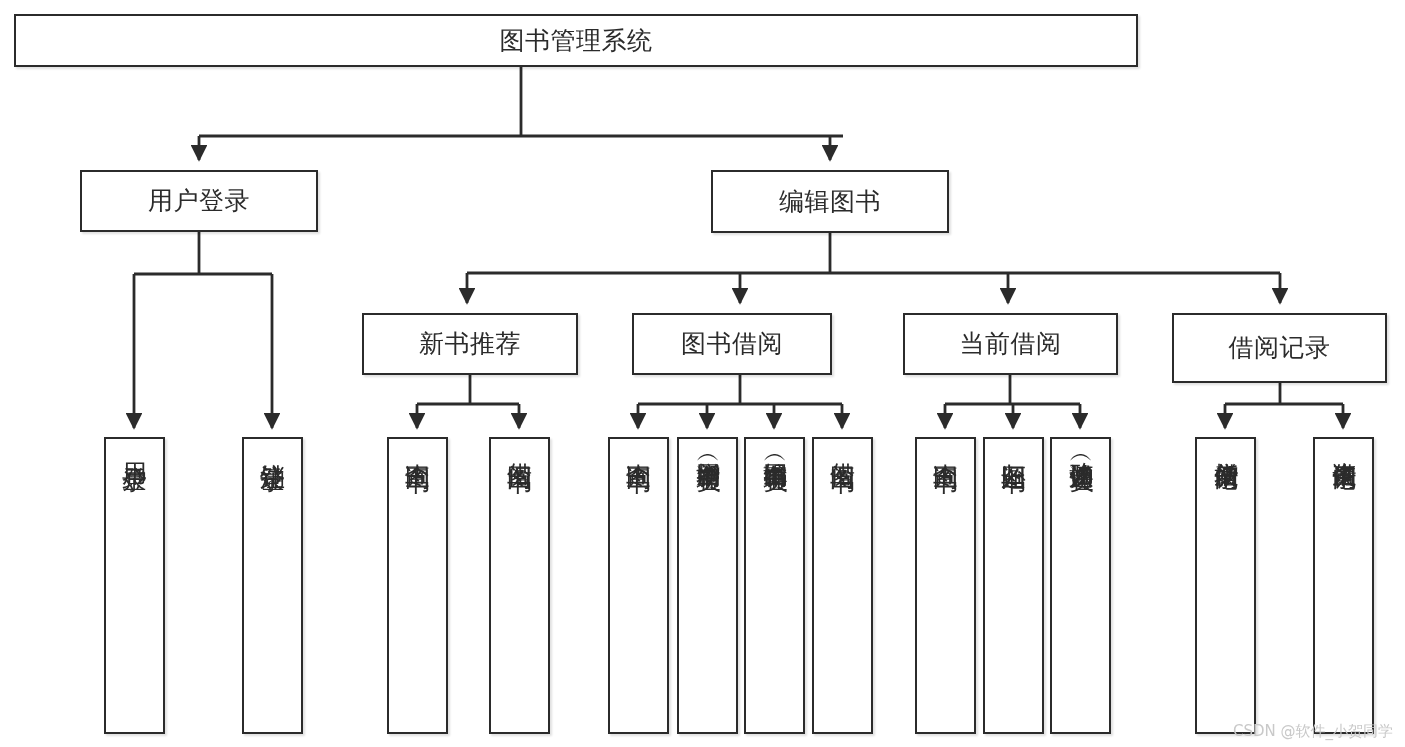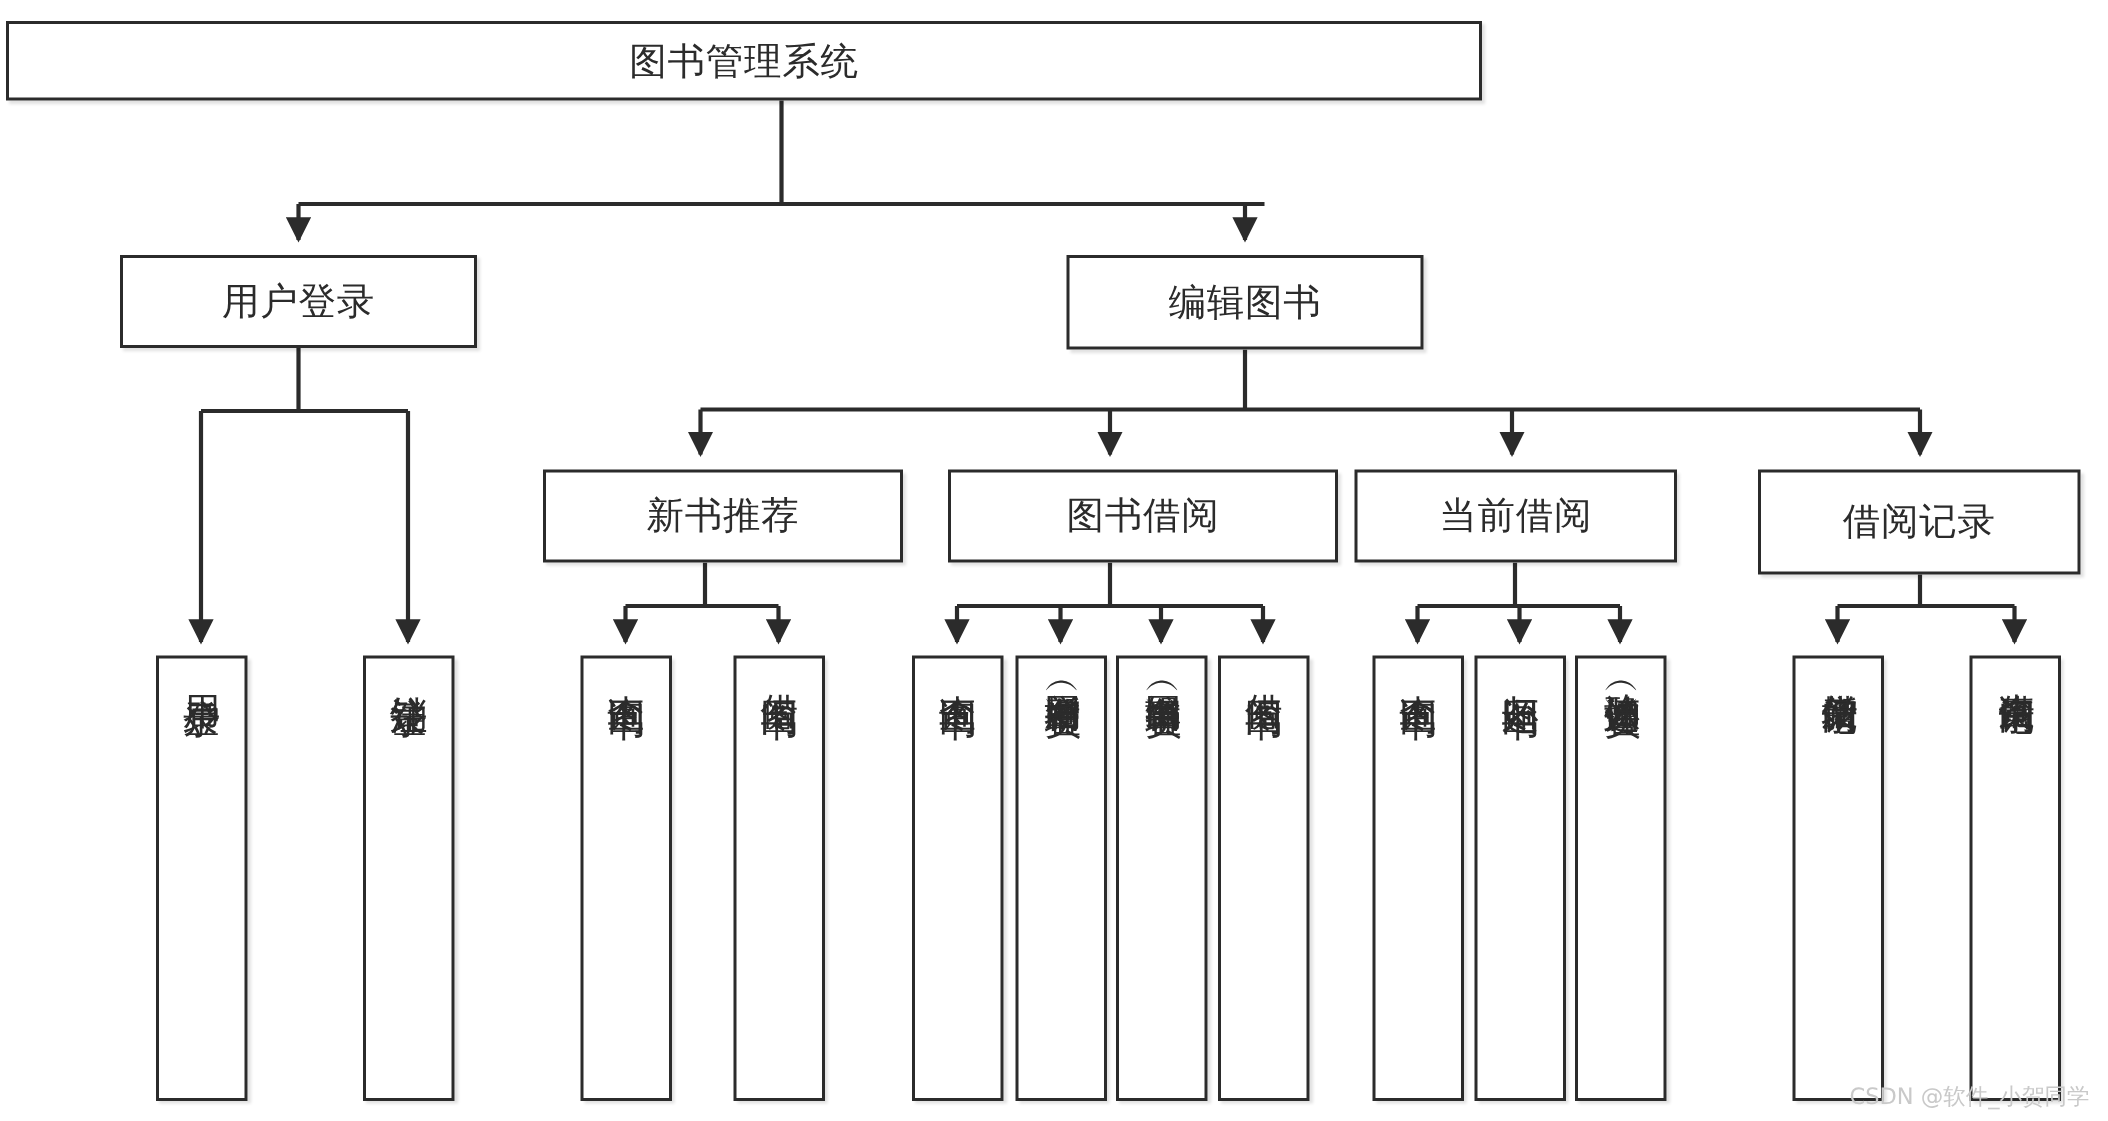--- a/index.html
+++ b/index.html
@@ -116,35 +116,35 @@
       <path d="M 1013 404 L 1013 428" marker-end="url(#arrow)"></path>
       <path d="M 1080 404 L 1080 428" marker-end="url(#arrow)"></path>
 
       <path d="M 1280 375 L 1280 404"></path>
       <path d="M 1225 404 L 1343 404"></path>
       <path d="M 1225 404 L 1225 428" marker-end="url(#arrow)"></path>
       <path d="M 1343 404 L 1343 428" marker-end="url(#arrow)"></path>
     </g>
   </svg>
 
-  <div class="node horiz" style="left:4px; top:14px; width:984px; height:53px;align-items:center;">
+  <div class="node horiz" style="left:14px; top:14px; width:1124px; height:53px;align-items:center;">
     <span class="label">图书管理系统</span>
   </div>
 
   <div class="node horiz" style="left:80px; top:170px; width:238px; height:62px;">
     <span class="label">用户登录</span>
   </div>
   <div class="node horiz" style="left:711px; top:170px; width:238px; height:63px;">
     <span class="label">编辑图书</span>
   </div>
 
-  <div class="node horiz" style="left:362px; top:313px; width:240px; height:62px;">
+  <div class="node horiz" style="left:362px; top:313px; width:216px; height:62px;">
     <span class="label">新书推荐</span>
   </div>
-  <div class="node horiz" style="left:632px; top:313px; width:260px; height:62px;">
+  <div class="node horiz" style="left:632px; top:313px; width:200px; height:62px;">
     <span class="label">图书借阅</span>
   </div>
   <div class="node horiz" style="left:903px; top:313px; width:215px; height:62px;">
     <span class="label">当前借阅</span>
   </div>
   <div class="node horiz" style="left:1172px; top:313px; width:215px; height:70px;">
     <span class="label">借阅记录</span>
   </div>
 
   <div class="node vert" style="left:104px; top:437px; width:61px; height:297px;">

